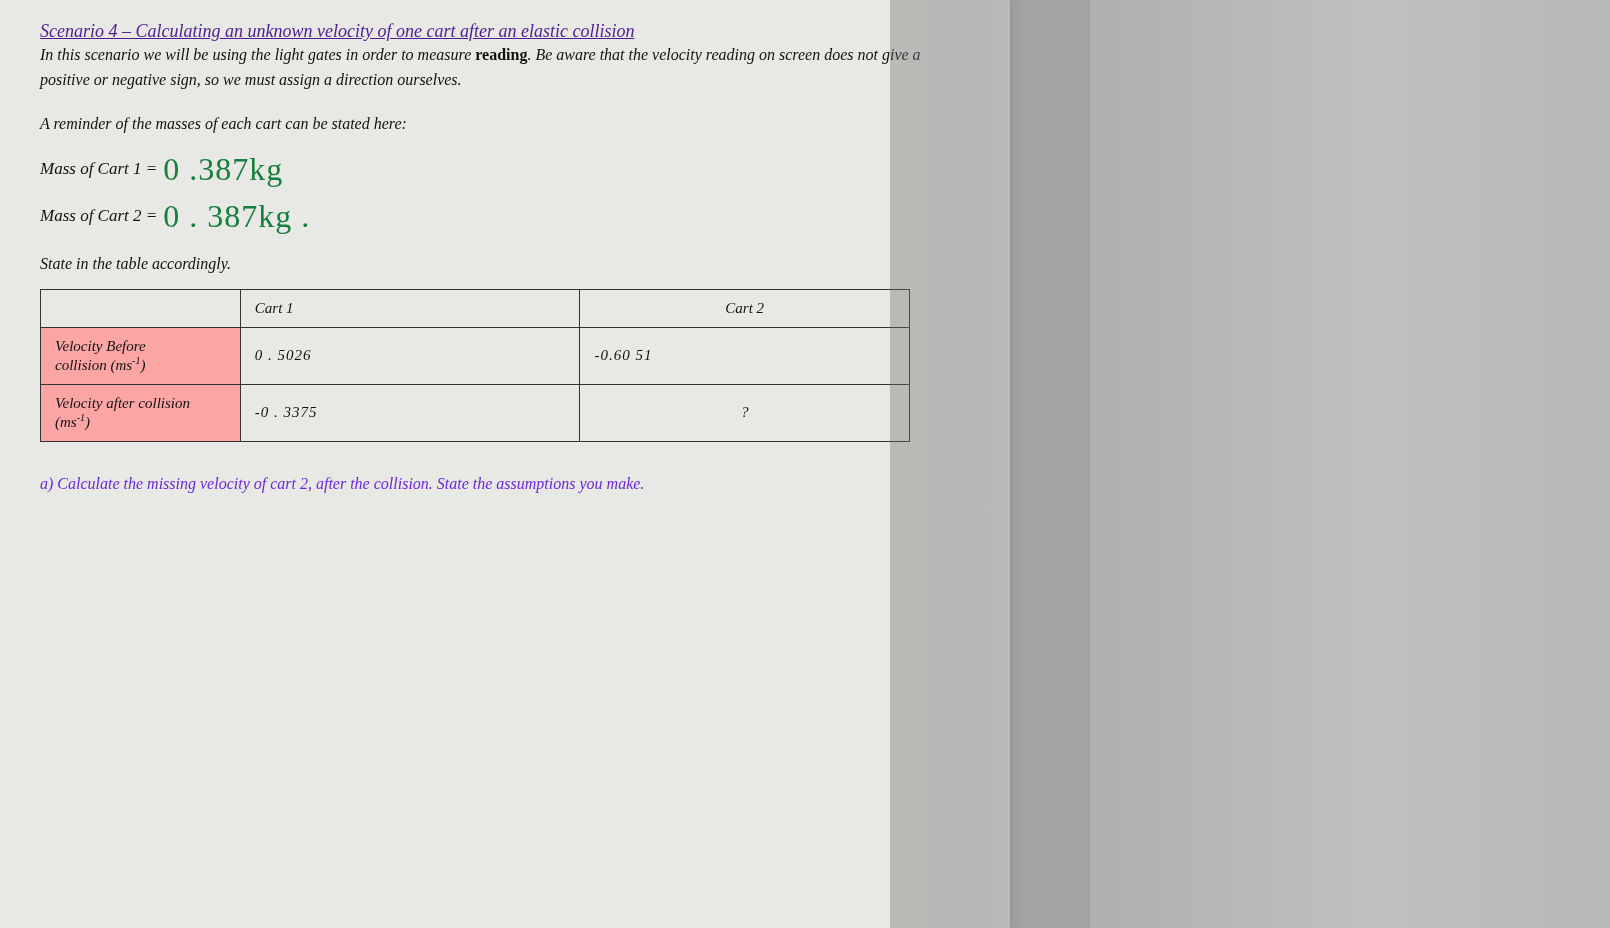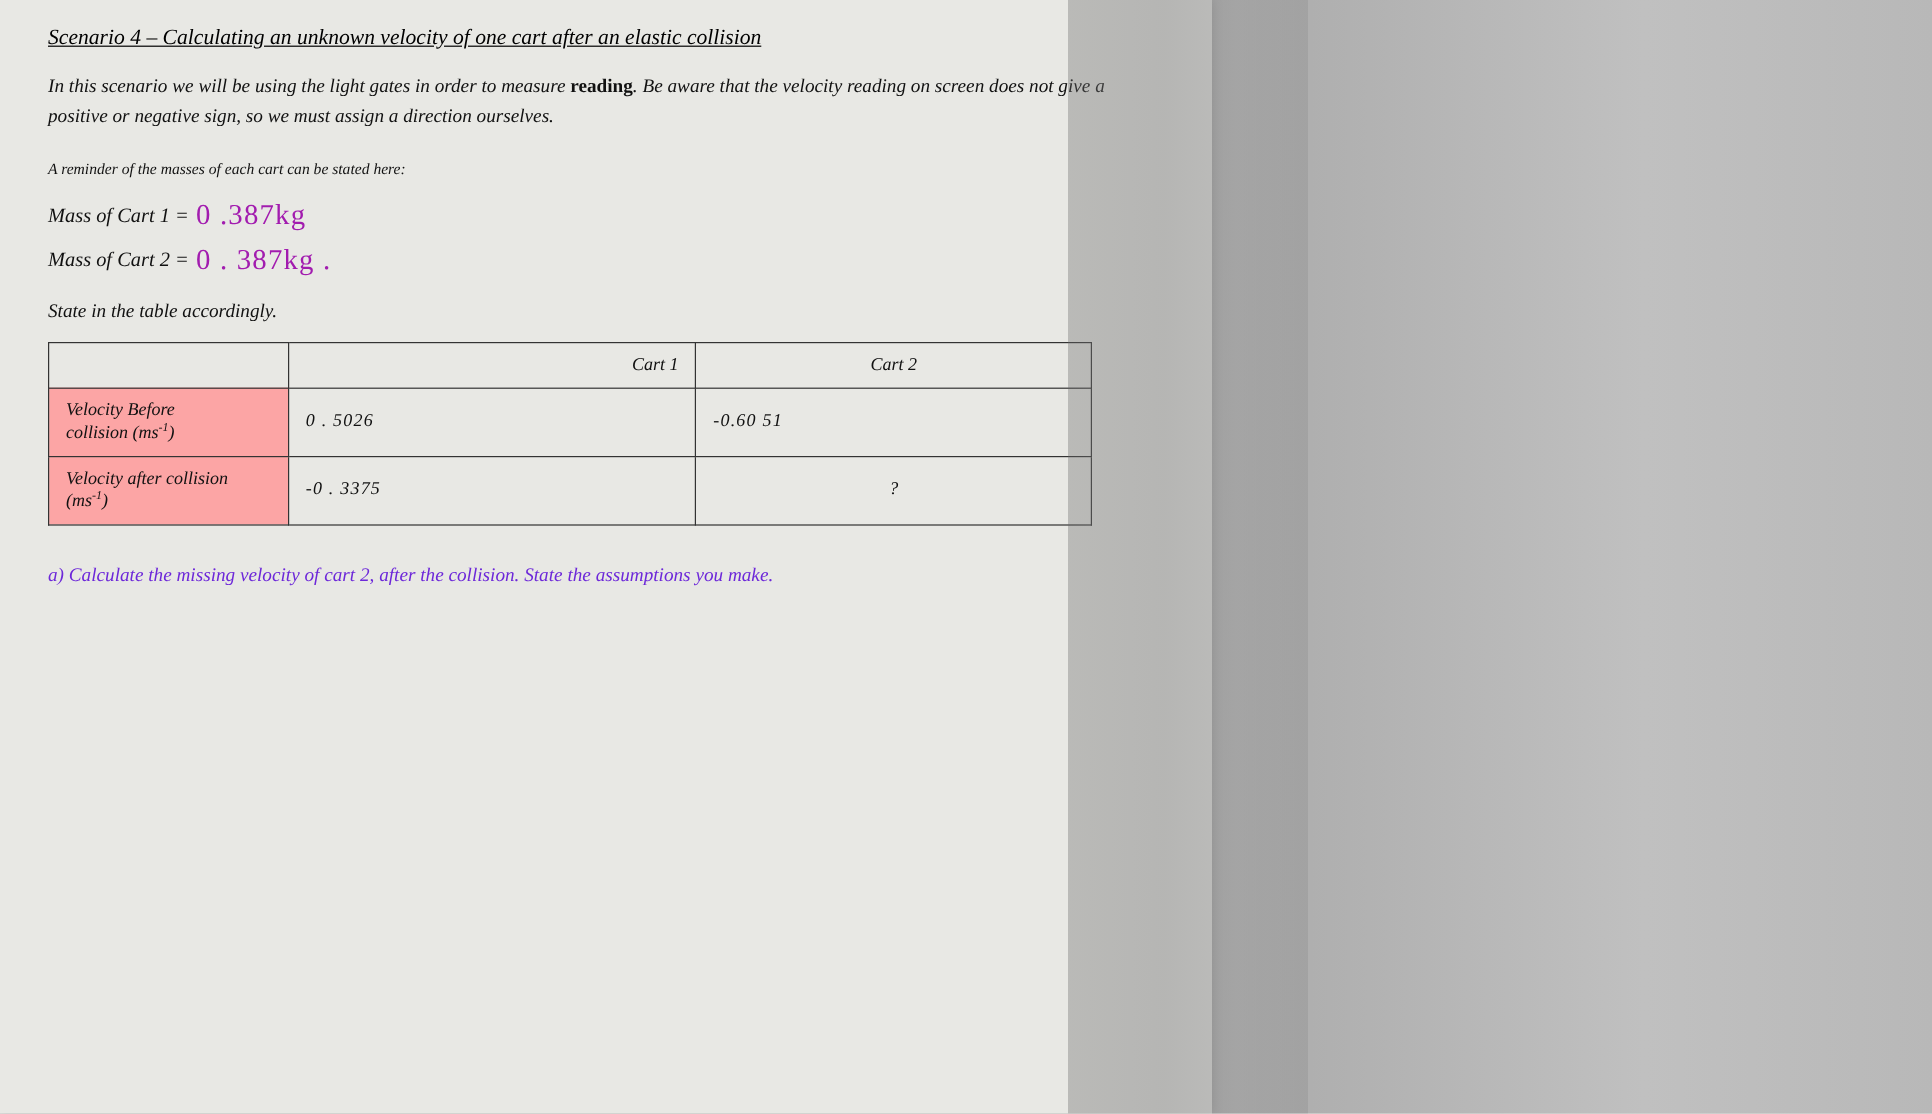--- a/index.html
+++ b/index.html
@@ -41,62 +41,61 @@
 
     .right-area {
       flex: 1;
       background: linear-gradient(to right, #aaaaaa 0%, #b5b5b5 30%, #c0c0c0 60%, #b8b8b8 100%);
       height: 928px;
     }
 
     .scenario-title {
       font-size: 18px;
       text-decoration: underline;
-      margin-bottom: 18px;
-      font-style: italic;
-      color: #000000;
+      font-style: italic;
+      color: #4c1d95;
       line-height: 1.3;
     }
 
     .intro-text {
       font-size: 16px;
       font-style: italic;
       line-height: 1.55;
       margin-bottom: 22px;
       color: #111;
     }
 
     .intro-text strong {
       font-style: normal;
       font-weight: bold;
     }
 
     .reminder-text {
-      font-size: 13px;
+      font-size: 16px;
       font-style: italic;
       margin-bottom: 18px;
       color: #111;
     }
 
     .mass-line {
       font-size: 17px;
       font-style: italic;
       margin-bottom: 10px;
       color: #111;
       display: flex;
       align-items: center;
       gap: 6px;
     }
 
     .handwritten {
       font-family: 'Segoe Script', 'Comic Sans MS', cursive;
-      font-size: 24px;
+      font-size: 32px;
       font-style: normal;
       font-weight: normal;
-      color: #a21caf;
+      color: #15803d;
       letter-spacing: 1px;
     }
 
     .fill-text {
       font-size: 16px;
       font-style: italic;
       margin-bottom: 16px;
       color: #111;
     }
 
@@ -189,21 +188,21 @@
     <span>Mass of Cart 2 =</span>
     <span class="handwritten">0 . 387kg .</span>
   </div>
 
   <p class="fill-text">State in the table accordingly.</p>
 
   <table class="data-table">
     <tbody>
       <tr class="header-row">
         <td class="col-label"></td>
-        <td class="col-cart1" style="text-align:right;">Cart 1</td>
+        <td class="col-cart1" style="text-align:left;">Cart 1</td>
         <td class="col-cart2" style="text-align:center;">Cart 2</td>
       </tr>
       <tr>
         <td class="col-label">Velocity Before<br>collision (ms<sup>-1</sup>)</td>
         <td class="col-cart1 handwritten-cell">0 . 5026</td>
         <td class="col-cart2 handwritten-cell">-0.60 51</td>
       </tr>
       <tr>
         <td class="col-label">Velocity after collision<br>(ms<sup>-1</sup>)</td>
         <td class="col-cart1 handwritten-cell">-0 . 3375</td>

